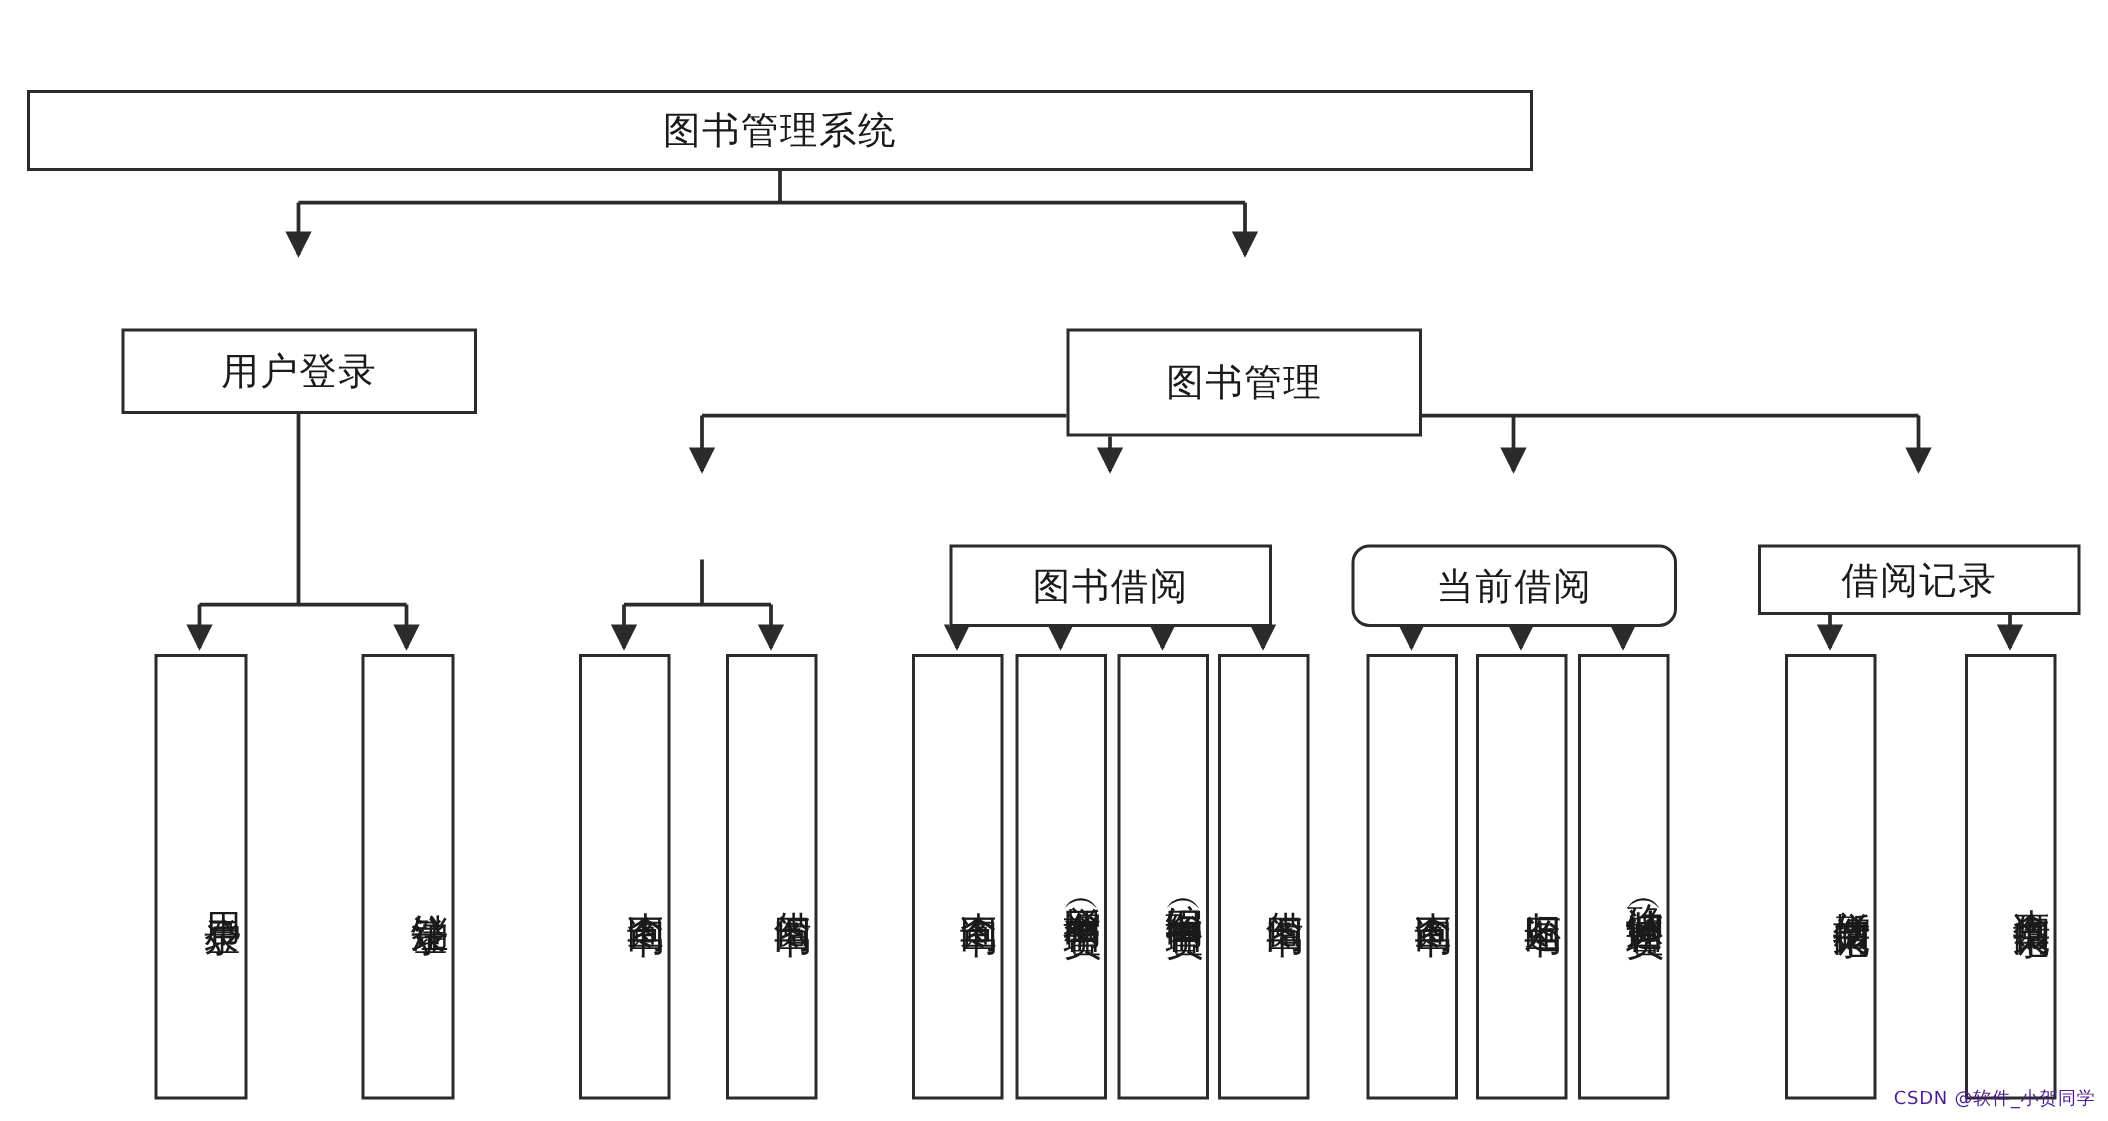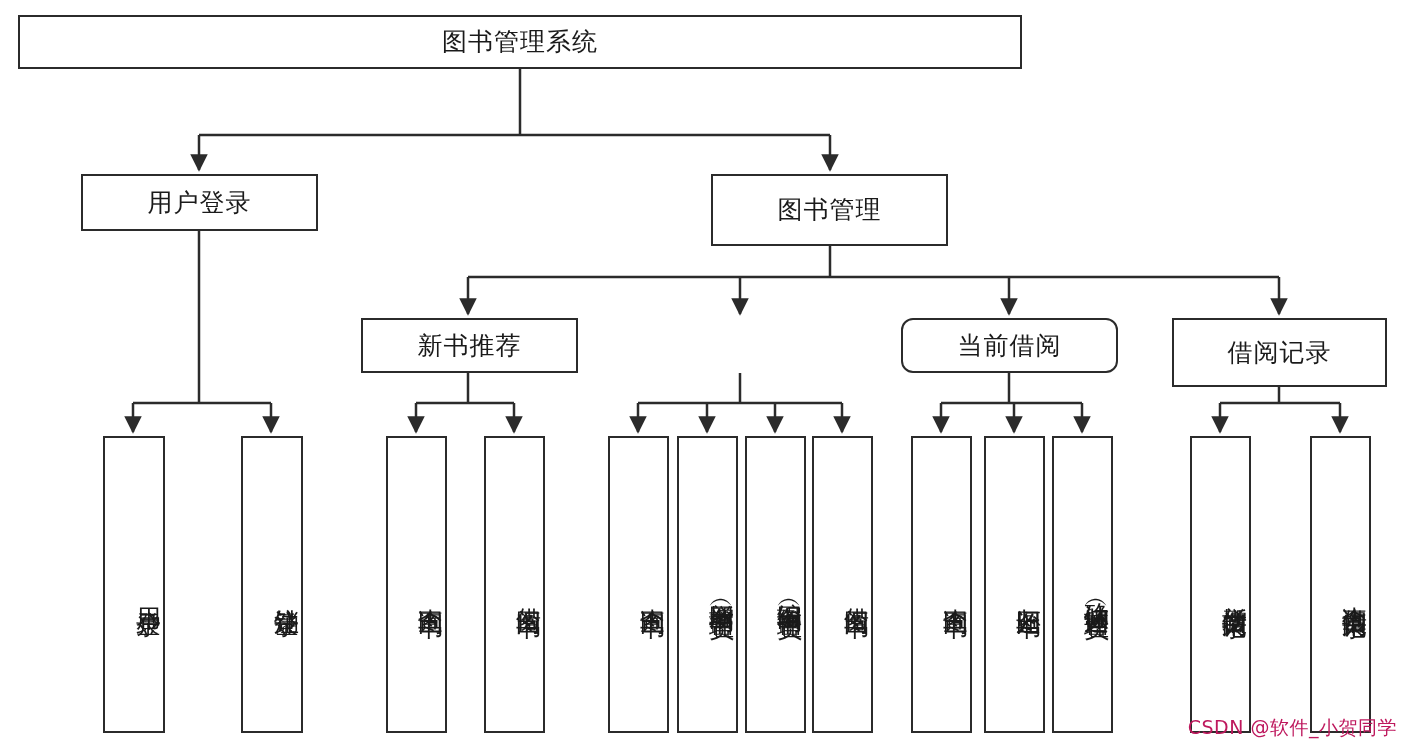--- a/index.html
+++ b/index.html
@@ -30,20 +30,21 @@
     background: #ffffff;
     display: flex;
     align-items: center;
     justify-content: center;
     color: #1a1a1a;
   }
   .node.horiz {
     font-size: 25px;
     line-height: 1.1;
     letter-spacing: 1px;
+    margin-top: 45px;
   }
   .node.vert {
     writing-mode: vertical-rl;
     text-orientation: upright;
     align-items: flex-start;
     justify-content: center;
     padding-top: 14px;
     font-size: 25px;
     line-height: 1.22;
     letter-spacing: 2px;
@@ -51,22 +52,22 @@
   .node.vert .vtext {
     writing-mode: vertical-rl;
     text-orientation: upright;
     display: block;
     white-space: normal;
   }
   .watermark {
     position: absolute;
     right: 8px;
     bottom: 6px;
-    font-size: 19px;
-    color: #be185d;
+    font-size: 12px;
+    color: #4c1d95;
     letter-spacing: 0.5px;
     white-space: nowrap;
     font-family: "DejaVu Sans", "Liberation Sans", sans-serif;
   }
 </style>
 </head>
 <body>
 
 <div id="canvas">
 
@@ -125,27 +126,27 @@
     <span>图书管理系统</span>
   </div>
 
   <div class="node horiz" style="left:81px; top:174px; width:237px; height:57px;">
     <span>用户登录</span>
   </div>
   <div class="node horiz" style="left:711px; top:174px; width:237px; height:72px;">
     <span>图书管理</span>
   </div>
 
-  <div class="node horiz" style="left:361px; top:318px; width:217px; height:55px;">
-    <span>新书推荐</span>
+  <div class="node horiz" style="left:633px; top:318px; width:215px; height:55px;">
+    <span>图书借阅</span>
   </div>
   <div class="node horiz" style="left:901px; top:318px; width:217px; height:55px;border-radius:12px;">
     <span>当前借阅</span>
   </div>
-  <div class="node horiz" style="left:1172px; top:318px; width:215px; height:69px;">
+  <div class="node horiz" style="left:1172px; top:318px; width:215px; height:47px;">
     <span>借阅记录</span>
   </div>
 
   <div class="node vert" style="left:103px; top:436px; width:62px; height:297px;">
     <span class="vtext">用户登录</span>
   </div>
   <div class="node vert" style="left:241px; top:436px; width:62px; height:297px;">
     <span class="vtext">注销登录</span>
   </div>
 

